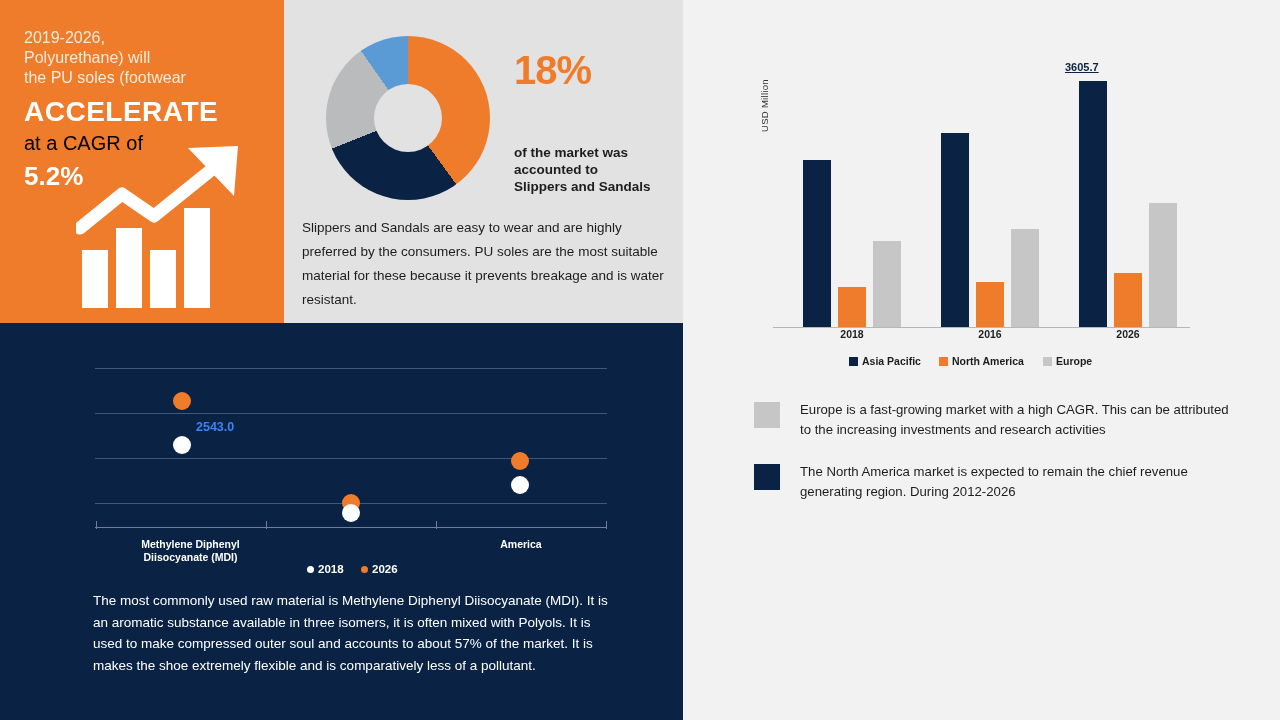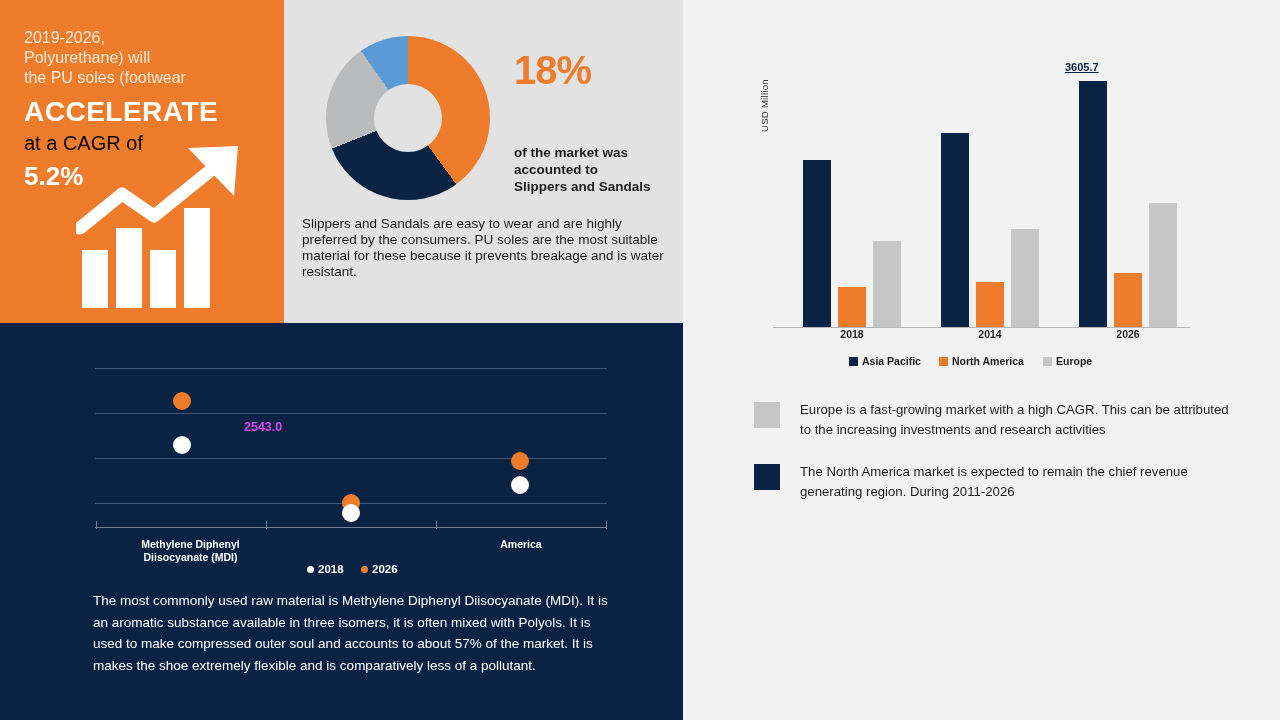--- a/index.html
+++ b/index.html
@@ -25,29 +25,29 @@
   .donut{width:164px;height:164px;border-radius:50%;
     background:conic-gradient(
       #ef7c2a 0deg 144deg,
       #0a2344 144deg 248deg,
       #b9bbbd 248deg 325deg,
       #5b9bd5 325deg 360deg);
   }
   .donut-hole{position:absolute;left:48px;top:48px;width:68px;height:68px;border-radius:50%;background:#e2e2e2;}
   .pct{position:absolute;left:230px;top:48px;font-size:40px;font-weight:bold;color:#ef7c2a;letter-spacing:-1px;}
   .pct-sub{position:absolute;left:230px;top:100px;width:140px;font-size:13.5px;font-weight:bold;line-height:17px;color:#1d1d1d;margin-top:44px;}
-  .gray-text{position:absolute;left:18px;top:216px;width:368px;font-size:13.5px;line-height:16px;color:#1d1d1d;}
+  .gray-text{position:absolute;left:18px;top:216px;width:368px;font-size:13.5px;line-height:24px;color:#1d1d1d;}
 
   
   .dotchart{position:absolute;left:0;top:323px;width:683px;height:260px;}
   .grid-line{position:absolute;height:1px;background:#3e587a;}
   .dot{position:absolute;width:18px;height:18px;border-radius:50%;}
   .dot.o{background:#ef7c2a;}
   .dot.w{background:#ffffff;}
-  .dotval{position:absolute;color:#d946ef;font-size:12.5px;font-weight:bold;margin-left:48px;}
+  .dotval{position:absolute;color:#3b82f6;font-size:12.5px;font-weight:bold;}
   .axis-base{position:absolute;left:95px;top:527px;width:512px;height:1px;background:#6d7f96;}
   .tick{position:absolute;top:521px;width:1px;height:8px;background:#6d7f96;}
   .cat{position:absolute;color:#ffffff;font-size:10.5px;font-weight:bold;text-align:center;line-height:13px;}
   .legend-dot{position:absolute;width:7px;height:7px;border-radius:50%;top:566px;}
   .legend-lbl{position:absolute;color:#ffffff;font-size:11.5px;font-weight:bold;top:563px;}
 
   .left-note{position:absolute;left:93px;top:590px;width:520px;font-size:13.5px;line-height:21.5px;color:#ffffff;}
 
   
   .right{position:absolute;left:683px;top:0;width:597px;height:720px;background:#f2f2f2;}
@@ -147,37 +147,37 @@
       <div class="bar" style="left:293px;top:282px;height:45px;width:28px;background:#ef7c2a;"></div>
       <div class="bar" style="left:328px;top:229px;height:98px;width:28px;background:#c6c6c6;"></div>
 
       <div class="bar" style="left:396px;top:81px;height:246px;width:28px;background:#0a2344;"></div>
       <div class="bar" style="left:431px;top:273px;height:54px;width:28px;background:#ef7c2a;"></div>
       <div class="bar" style="left:466px;top:203px;height:124px;width:28px;background:#c6c6c6;"></div>
 
       <div class="barlabel" style="left:382px;top:61px;text-decoration:underline;">3605.7</div>
 
       <div class="xcat" style="left:120px;width:98px;">2018</div>
-      <div class="xcat" style="left:258px;width:98px;">2014</div>
+      <div class="xcat" style="left:258px;width:98px;">2016</div>
       <div class="xcat" style="left:396px;width:98px;">2026</div>
 
       <div class="bl-sq" style="left:166px;background:#0a2344;"></div>
       <div class="blegend" style="left:179px;">Asia Pacific</div>
       <div class="bl-sq" style="left:256px;background:#ef7c2a;"></div>
       <div class="blegend" style="left:269px;text-align:right;">North America</div>
       <div class="bl-sq" style="left:360px;background:#c6c6c6;"></div>
       <div class="blegend" style="left:373px;">Europe</div>
     </div>
 
     <div class="notes" style="left:71px;">
       <div class="note">
         <span class="sq" style="background:#c6c6c6;"></span>
         <span>Europe is a fast-growing market with a high CAGR. This can be attributed to the increasing investments and research activities</span>
       </div>
       <div class="note">
         <span class="sq" style="background:#0a2344;"></span>
-        <span>The North America market  is expected to remain the chief revenue generating region. During 2011-2026</span>
+        <span>The North America market  is expected to remain the chief revenue generating region. During 2012-2026</span>
       </div>
     </div>
 
   </div>
 
 </div>
 
 </body></html>

